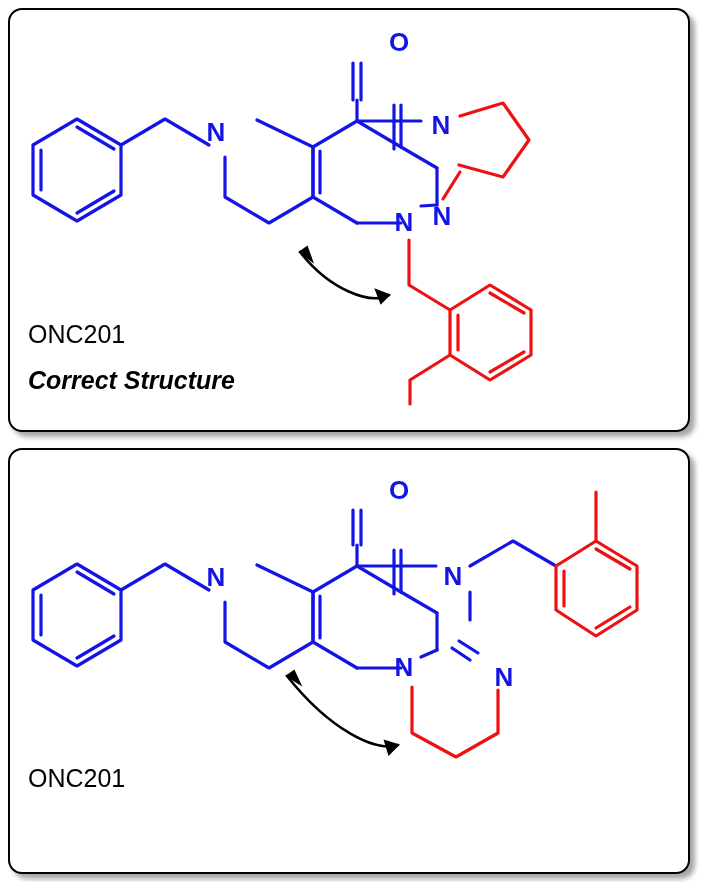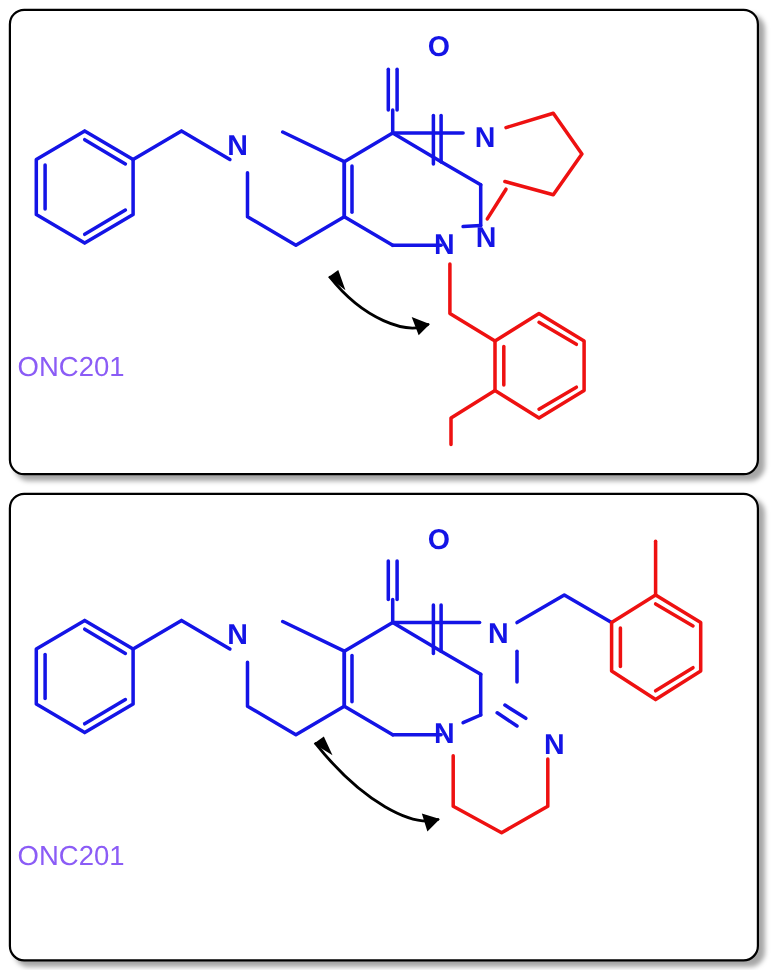--- a/index.html
+++ b/index.html
@@ -2,21 +2,21 @@
 <html><head>
 <meta charset="utf-8">
 <style>
   html,body{margin:0;padding:0;background:#ffffff;}
   body{width:703px;height:882px;font-family:"Liberation Sans",sans-serif;}
   .page{position:relative;width:703px;height:882px;overflow:hidden;background:#ffffff;}
   .panel{position:absolute;background:#ffffff;border:2px solid #000000;border-radius:14px;
          box-shadow:5px 5px 5px rgba(0,0,0,0.35);}
   #panel-correct{left:8px;top:8px;width:678px;height:420px;}
   #panel-incorrect{left:8px;top:448px;width:678px;height:422px;}
-  .caption{position:absolute;left:16px;color:#8b5cf6;}
+  .caption{position:absolute;left:28px;color:#000000;}
   .cap-name{font-size:25px;font-weight:400;line-height:1;}
   .cap-sub{font-size:25px;font-weight:bold;font-style:italic;line-height:1;}
   #cap1-name{top:322px;}
   #cap1-sub{top:368px;}
   #cap2-name{top:766px;}
   #cap2-sub{top:812px;}
   svg{position:absolute;left:0;top:0;overflow:visible;}
   .blue{stroke:#1414e6;fill:none;stroke-width:3.2;stroke-linecap:round;stroke-linejoin:round;}
   .red{stroke:#ee1111;fill:none;stroke-width:3.2;stroke-linecap:round;stroke-linejoin:round;}
   .blk{stroke:#000000;fill:none;stroke-width:2.6;stroke-linecap:round;stroke-linejoin:round;}
@@ -93,20 +93,21 @@
     </g>
 
     <g>
       <path class="blk" d="M389,295 C370,305 330,290 300,252" fill="none"></path>
       <path d="M300,252 L312,261 L307,247 Z" fill="#000000" stroke="#000000" stroke-width="2"></path>
       <path d="M389,295 L376,290 L381,303 Z" fill="#000000" stroke="#000000" stroke-width="2"></path>
     </g>
   </svg>
 
   <div class="caption cap-name" id="cap1-name">ONC201</div>
+  <div class="caption cap-sub" id="cap1-sub">Correct Structure</div>
 
   <div class="panel" id="panel-incorrect"></div>
 
   <svg width="703" height="882">
 
     <g class="blue">
       <path d="M33,590 L33,640 L77,666 L121,640 L121,590 L77,564 Z"></path>
       <path d="M41,595 L41,635"></path>
       <path d="M77,572 L114,594"></path>
       <path d="M114,636 L77,658"></path>

